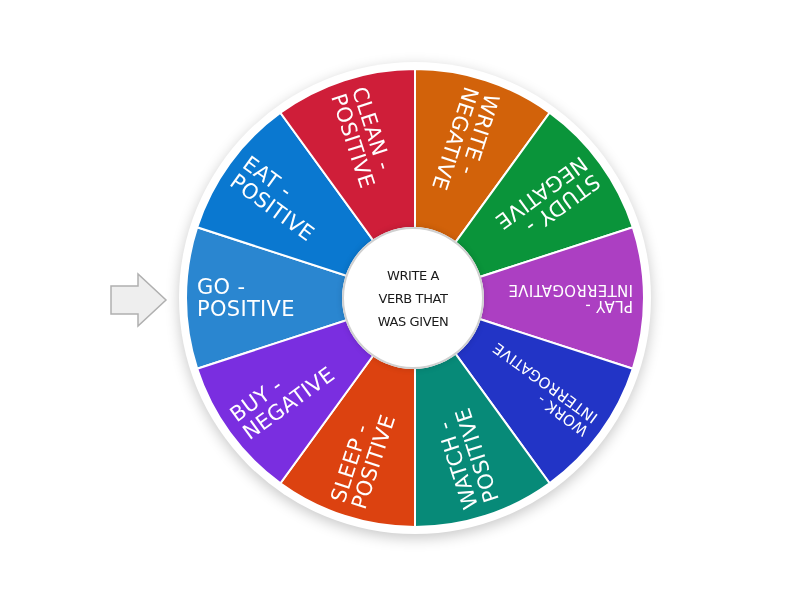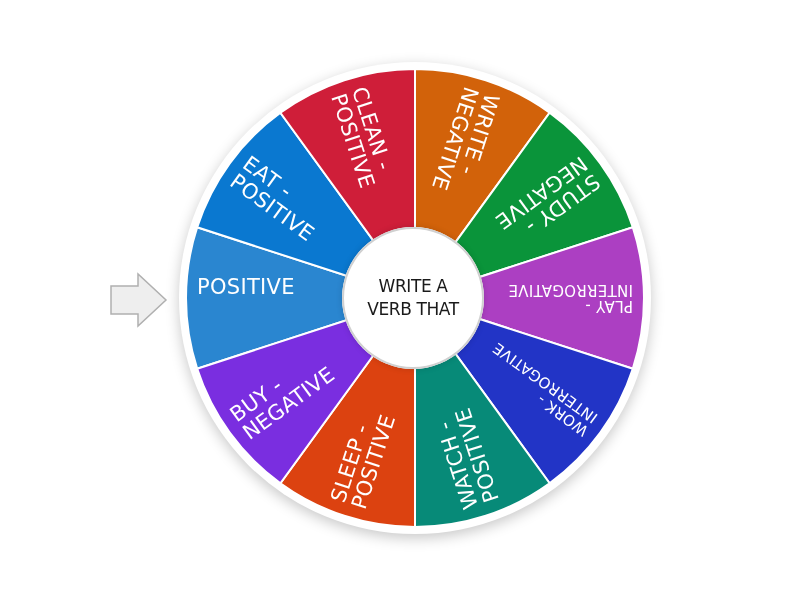--- a/index.html
+++ b/index.html
@@ -31,21 +31,21 @@
   .label.small { font-size:15px; line-height:16px; }
   .hub {
     position:absolute; left:342px; top:227px; width:142px; height:142px;
     border-radius:50%;
     background:#ffffff;
     box-shadow: inset 0 0 0 2px #d0d0d0, 0 0 6px rgba(0,0,0,0.15);
     display:flex; align-items:center; justify-content:center;
     text-align:center;
   }
   .hub-text {
-    font-size:17px; line-height:23px; color:#1a1a1a;
+    font-size:13px; line-height:23px; color:#1a1a1a;
     font-family:"DejaVu Sans", "Liberation Sans", sans-serif;
     letter-spacing:-0.4px;
   }
   .hub-text span { display:block; }
   .pointer { position:absolute; left:108px; top:272px; }
 </style>
 </head>
 <body>
 
 <div class="stage">
@@ -63,20 +63,21 @@
         <path d="M415,298 L632.7919422315902,227.23510828813704 A229,229 0 0 1 632.7919422315902,368.76489171186296 Z" fill="#ac3fc2" stroke="#ffffff" stroke-width="2"></path>
         <path d="M415,298 L632.7919422315902,368.76489171186296 A229,229 0 0 1 549.6028227749764,483.26489171186296 Z" fill="#2234c6" stroke="#ffffff" stroke-width="2"></path>
         <path d="M415,298 L549.6028227749764,483.26489171186296 A229,229 0 0 1 415,527 Z" fill="#078a78" stroke="#ffffff" stroke-width="2"></path>
         <path d="M415,298 L415,527 A229,229 0 0 1 280.3971772250237,483.26489171186296 Z" fill="#dc4210" stroke="#ffffff" stroke-width="2"></path>
         <path d="M415,298 L280.3971772250237,483.26489171186296 A229,229 0 0 1 197.20805776840984,368.76489171186296 Z" fill="#7a2ee0" stroke="#ffffff" stroke-width="2"></path>
       </g>
   </svg>
 
   <div id="labels">
     <div class="label" style="left: 197px; top: 298px; transform: rotate(360deg) translate(0px, -22px);">
+      <span>GO -</span>
         <span>POSITIVE</span>
     </div>
     <div class="label" style="left: 238.634px; top: 169.863px; transform: rotate(396deg) translate(0px, -22px);">
       <span>EAT -</span>
         <span>POSITIVE</span>
     </div>
     <div class="label" style="left: 347.634px; top: 90.6697px; transform: rotate(432deg) translate(0px, -22px);">
       <span>CLEAN -</span>
         <span>POSITIVE</span>
     </div>
@@ -107,19 +108,20 @@
     <div class="label" style="left: 238.634px; top: 426.137px; transform: rotate(324deg) translate(0px, -22px);">
       <span>BUY -</span>
         <span>NEGATIVE</span>
     </div>
   </div>
 
   <div class="hub">
     <div class="hub-text">
       <span>WRITE A</span>
       <span>VERB THAT</span>
+      <span>WAS GIVEN</span>
     </div>
   </div>
 
   <svg class="pointer" width="62" height="56" viewBox="0 0 62 56">
     <polygon points="3,14 30,14 30,2 58,28 30,54 30,42 3,42" fill="#eeeeee" stroke="#b0b0b0" stroke-width="1.5" stroke-linejoin="miter"></polygon>
   </svg>
 </div>
 
 </body></html>

